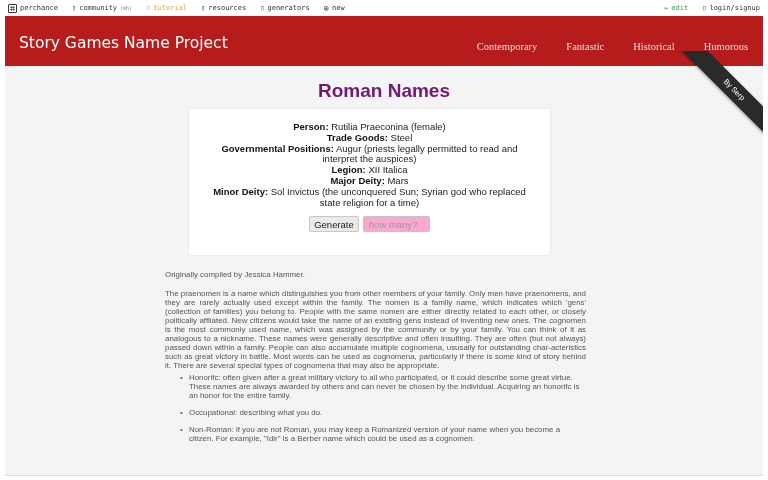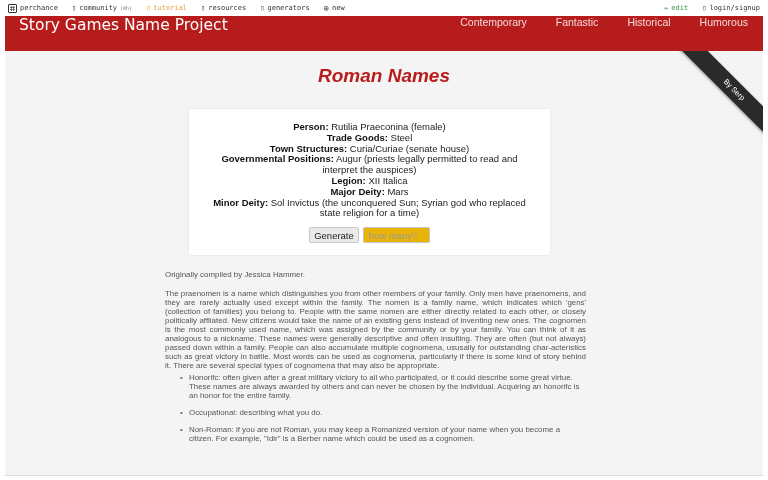--- a/index.html
+++ b/index.html
@@ -31,65 +31,65 @@
     .topbar .edit { color: #3a9a4a; }
 
     
     .page {
       position: absolute; left: 5px; top: 16px; width: 758px; height: 460px;
       background: #f4f4f4;
       border-bottom: 1px solid #ddd;
       overflow: hidden;
     }
     .navbar {
-      height: 35px; background: #b71c1c;
-      display: flex; align-items: flex-start; justify-content: space-between;
+      height: 50px; background: #b71c1c;
+      display: flex; align-items: flex-end; justify-content: space-between;
       padding: 0 15px 14px 14px;
     }
     .brand { color: #ffffff; font-family: "DejaVu Sans", sans-serif; font-size: 15.5px; cursor: pointer; }
     .nav { display: flex; gap: 0; }
     .nav a {
-      color: #f3dada; font-family: Liberation Sans, sans-serif; font-size: 10.5px;
+      color: #f3dada; font-family: Liberation Serif, serif; font-size: 10.5px;
       text-decoration: none; margin-left: 29px; cursor: pointer;
     }
 
     .ribbon-wrap {
       position: absolute; right: 0; top: 35px; width: 90px; height: 90px; overflow: hidden;
     }
     .ribbon {
       position: absolute; width: 150px; height: 18px; background: #2a2a2a;
       color: #fff; font-size: 7.5px; text-align: center; line-height: 18px;
       transform: rotate(45deg); left: -14px; top: 30px;
       box-shadow: 0 1px 3px rgba(0,0,0,0.4);
     }
 
     .title {
-      text-align: center; font-size: 19px; font-weight: bold; color: #b91c1c;
-      margin-top: 14px; height: 24px; font-style: italic;
+      text-align: center; font-size: 19px; font-weight: bold; color: #701a75;
+      margin-top: 14px; height: 24px;
     }
 
     .card {
       position: absolute; left: 184px; top: 93px; width: 361px; height: 146px;
       background: #ffffff; border-radius: 2px;
       box-shadow: 0 0 2px rgba(0,0,0,0.12);
       text-align: center; font-size: 9.5px; color: #222; line-height: 10.8px;
       padding-top: 13px;
     }
     .card .line { padding: 0 22px; }
     .card b { font-weight: bold; color: #111; }
     .controls { margin-top: 8px; display: flex; justify-content: center; gap: 4px; }
     .gen-btn {
       font-family: "Liberation Sans", sans-serif; font-size: 9.5px; color: #222;
       background: #eaeaea; border: 1px solid #c8c8c8; border-radius: 2px;
       padding: 1px 4px; height: 16px; cursor: pointer;
     }
     .count-input {
       font-family: "Liberation Sans", sans-serif; font-size: 9.5px;
       width: 67px; height: 16px; border: 1px solid #c4c4c4; border-radius: 2px;
-      padding: 0 5px; color: #222; background: #eab308;
+      padding: 0 5px; color: #222; background: #f9a8d4;
     }
     .count-input::placeholder { color: #999; }
 
     .desc {
       position: absolute; left: 160px; top: 254px; width: 421px;
       font-size: 7.9px; color: #555; line-height: 9px;
     }
     .desc p { margin-bottom: 3px; text-align: justify; }
     .desc p.credit { text-align: left; margin-bottom: 10px; }
     .desc ul { list-style: none; padding-left: 15px; }
@@ -152,21 +152,20 @@
 
   <div class="ribbon-wrap">
     <div class="ribbon">By Serp</div>
   </div>
 
   <h1 class="title">Roman Names</h1>
 
   <div class="card">
     <div class="line"><b>Person:</b> <span>Rutilia Praeconina (female)</span></div>
     <div class="line"><b>Trade Goods:</b> <span>Steel</span></div>
-    <div class="line"><b>Town Structures:</b> <span>Curia/Curiae (senate house)</span></div>
     <div class="line" style="padding:0 28px"><b>Governmental Positions:</b> <span>Augur (priests legally permitted to read and interpret the auspices)</span></div>
     <div class="line"><b>Legion:</b> <span>XII Italica</span></div>
     <div class="line"><b>Major Deity:</b> <span>Mars</span></div>
     <div class="line"><b>Minor Deity:</b> <span>Sol Invictus (the unconquered Sun; Syrian god who replaced state religion for a time)</span></div>
     <div class="controls">
       <button class="gen-btn">Generate</button>
       <input class="count-input" type="text" placeholder="how many?" style="">
     </div>
   </div>
 

